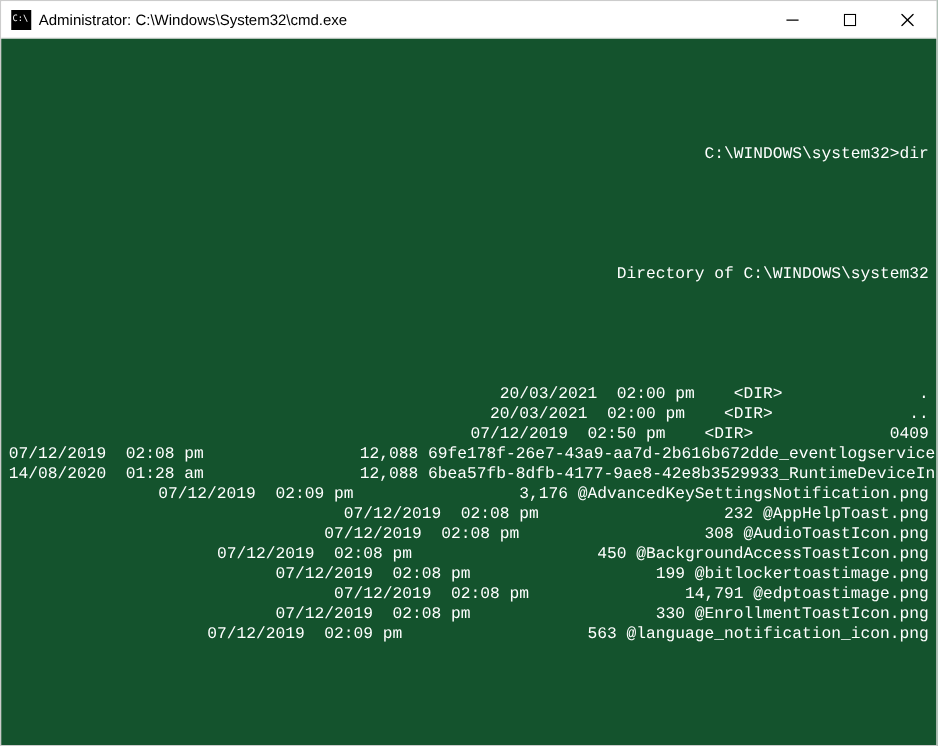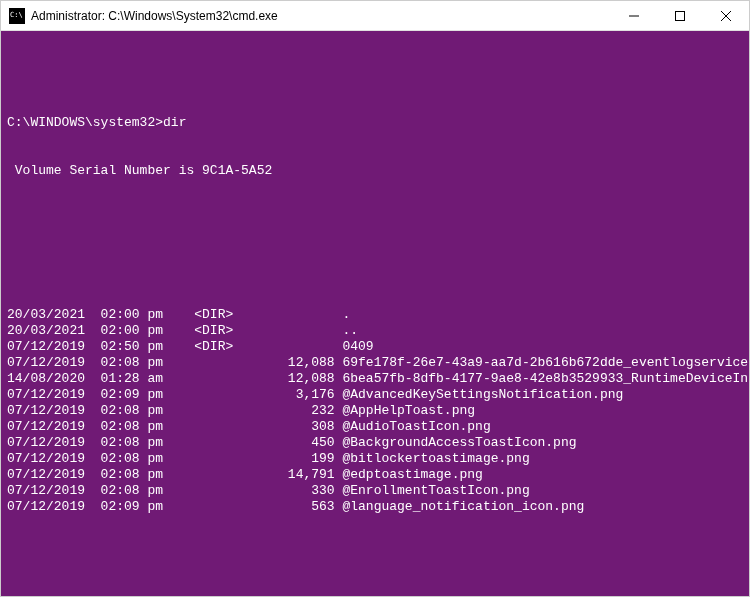--- a/index.html
+++ b/index.html
@@ -57,28 +57,29 @@
       height: 100%;
       display: flex;
       align-items: center;
       justify-content: center;
       font-size: 10px;
       color: #000;
       cursor: pointer;
     }
     .terminal {
       flex: 1;
-      background: #701a75;
+      background: #14532d;
       color: #fff;
       font-family: Consolas, 'Courier New', monospace;
       font-size: 13px;
       line-height: 16px;
       padding: 4px 6px;
       overflow: hidden;
       white-space: pre;
+      text-align: right;
     }
     .prompt-line { white-space: pre; }
     .header-line { white-space: pre; }
     .row { white-space: pre; }
     .spacer { height: 16px; }
   </style>
 </head>
 <body>
 
 <div class="window">
@@ -101,18 +102,18 @@
             <line x1="0" y1="0" x2="10" y2="10" stroke="currentColor" stroke-width="1"></line>
             <line x1="10" y1="0" x2="0" y2="10" stroke="currentColor" stroke-width="1"></line>
           </svg>
       </div>
     </div>
   </div>
 
   <div class="terminal">
     <div class="spacer"></div>
     <div class="prompt-line"><span>C:\WINDOWS\system32&gt;</span><span>dir</span></div>
-    <div class="header-line"> Volume Serial Number is 9C1A-5A52</div>
     <div class="spacer"></div>
+    <div class="header-line"> Directory of C:\WINDOWS\system32</div>
     <div class="spacer"></div>
     <div id="rows"><div class="row">20/03/2021  02:00 pm    &lt;DIR&gt;              .</div><div class="row">20/03/2021  02:00 pm    &lt;DIR&gt;              ..</div><div class="row">07/12/2019  02:50 pm    &lt;DIR&gt;              0409</div><div class="row">07/12/2019  02:08 pm                12,088 69fe178f-26e7-43a9-aa7d-2b616b672dde_eventlogservice.dll</div><div class="row">14/08/2020  01:28 am                12,088 6bea57fb-8dfb-4177-9ae8-42e8b3529933_RuntimeDeviceInstall.dll</div><div class="row">07/12/2019  02:09 pm                 3,176 @AdvancedKeySettingsNotification.png</div><div class="row">07/12/2019  02:08 pm                   232 @AppHelpToast.png</div><div class="row">07/12/2019  02:08 pm                   308 @AudioToastIcon.png</div><div class="row">07/12/2019  02:08 pm                   450 @BackgroundAccessToastIcon.png</div><div class="row">07/12/2019  02:08 pm                   199 @bitlockertoastimage.png</div><div class="row">07/12/2019  02:08 pm                14,791 @edptoastimage.png</div><div class="row">07/12/2019  02:08 pm                   330 @EnrollmentToastIcon.png</div><div class="row">07/12/2019  02:09 pm                   563 @language_notification_icon.png</div></div>
   </div>
 </div>
 
 </body></html>

